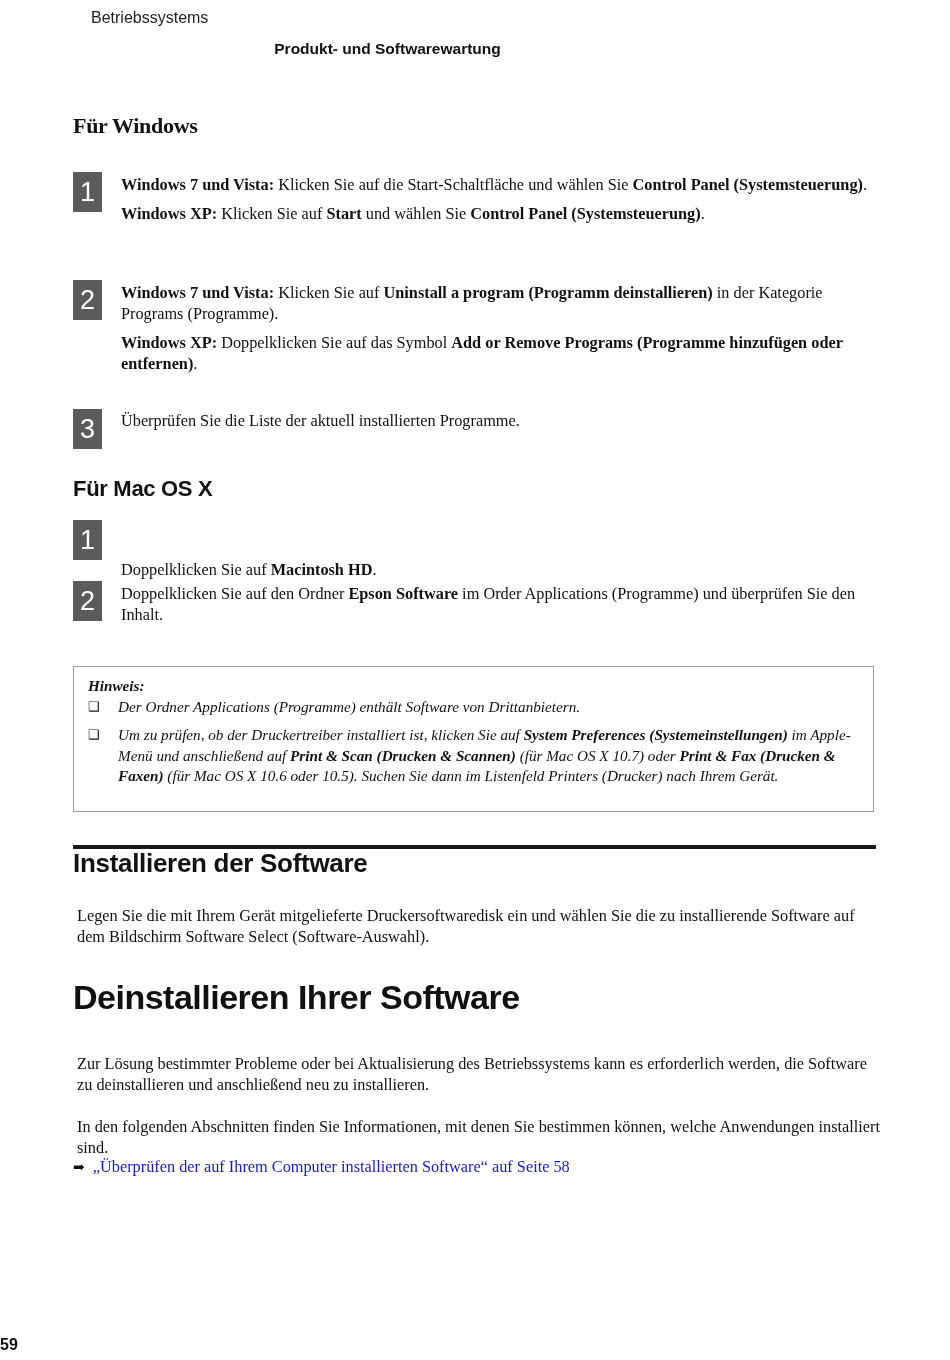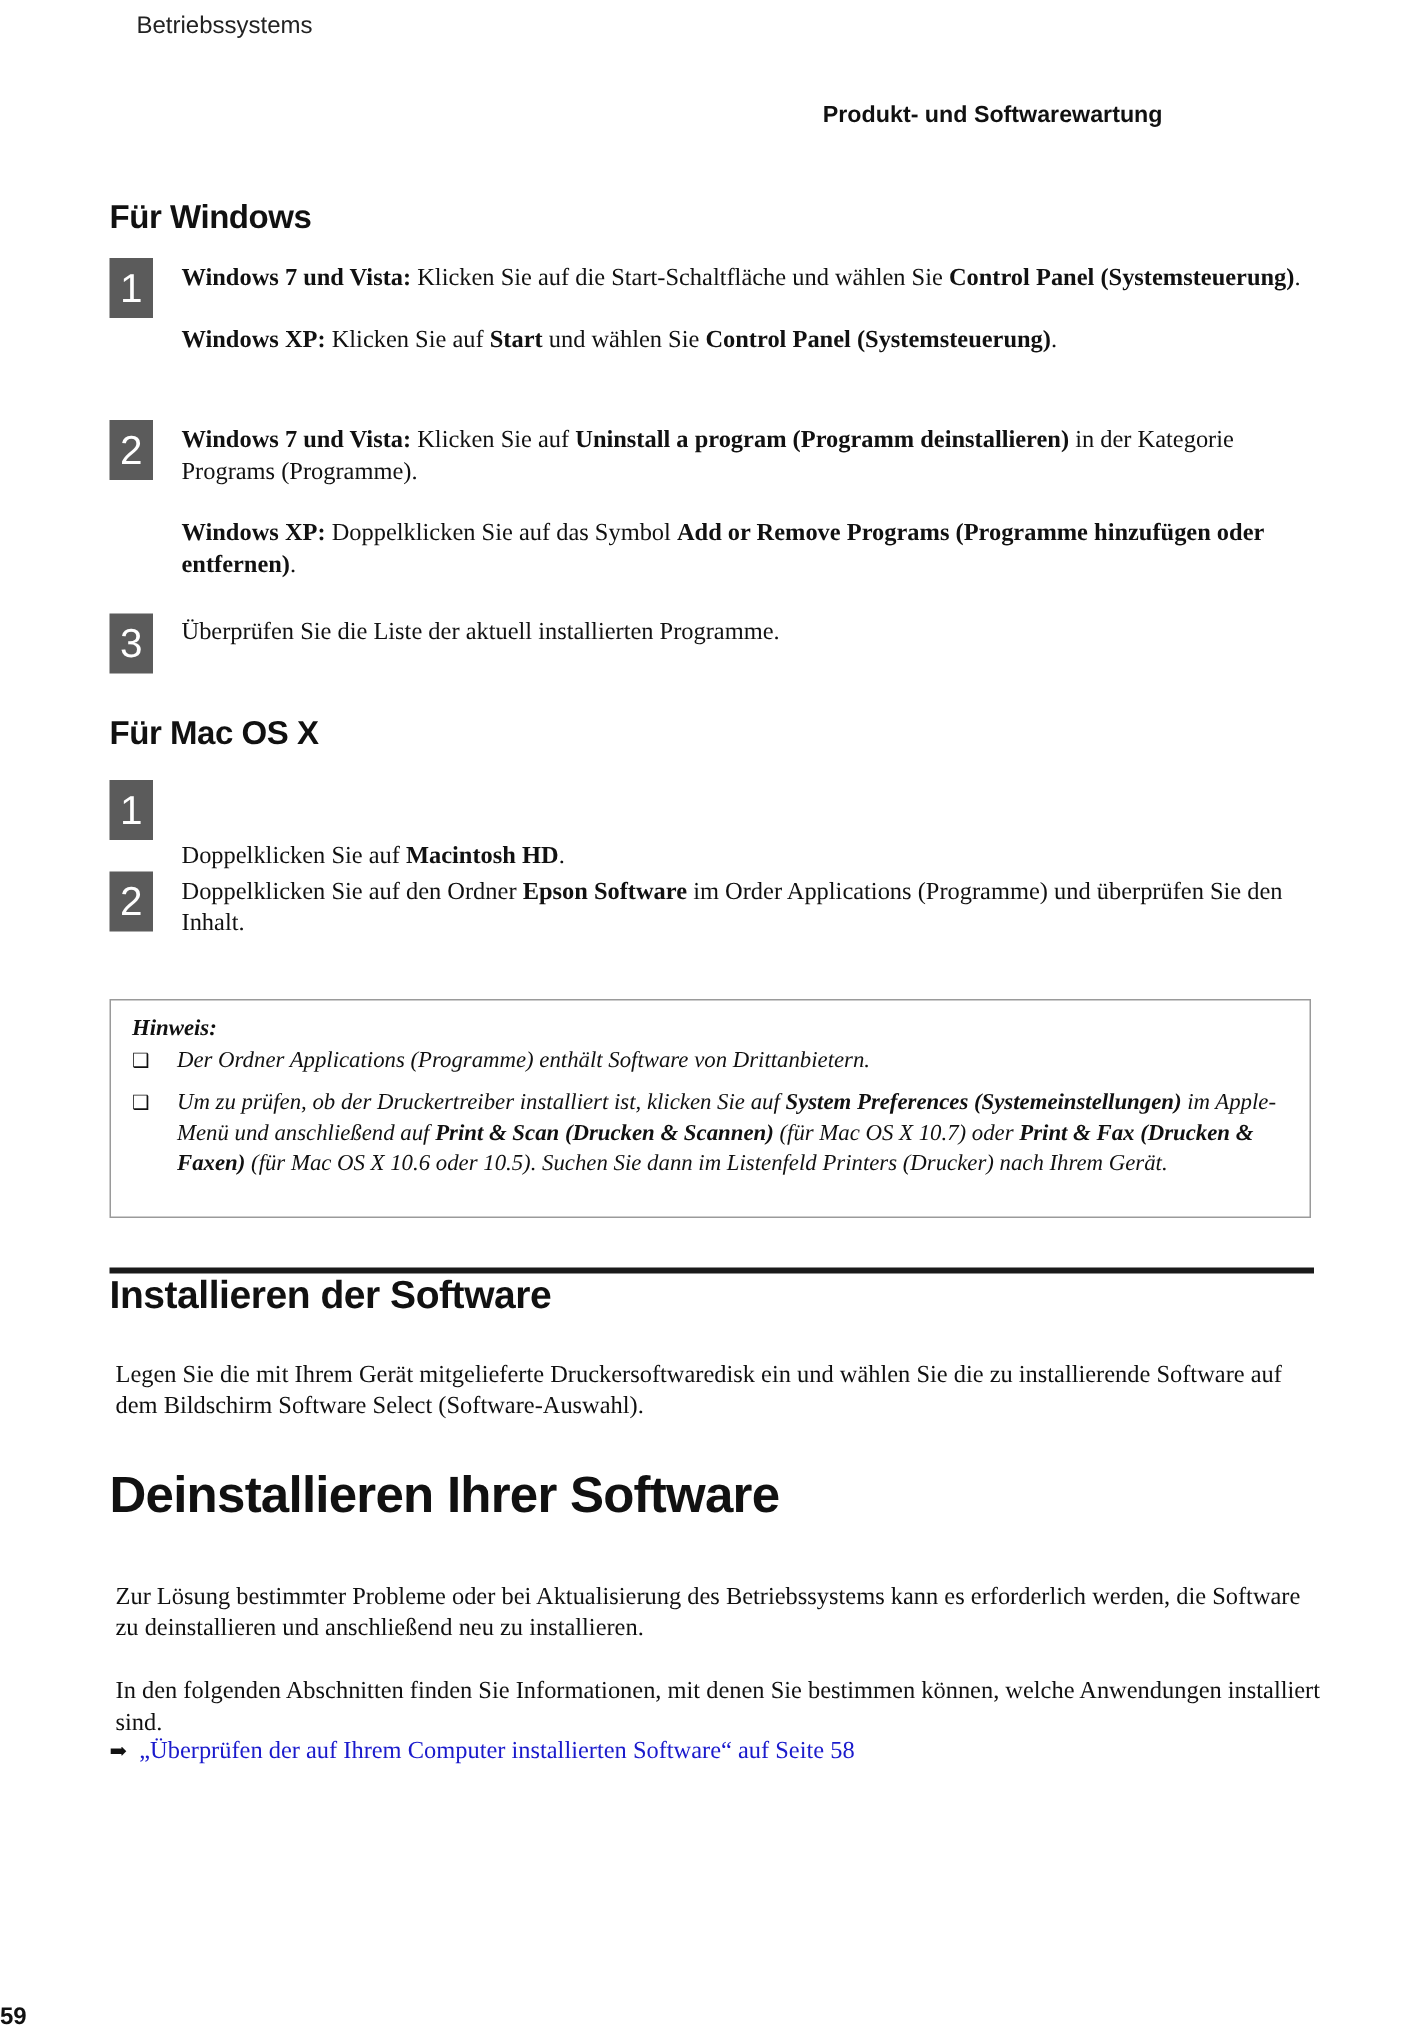--- a/index.html
+++ b/index.html
@@ -1,29 +1,29 @@
 <!DOCTYPE html>
 <html><head>
 <meta charset="utf-8">
 <style>
   html, body { margin: 0; padding: 0; background: #ffffff; }
   body { width: 950px; height: 1360px; position: relative; overflow: hidden; color: #111; }
   .sans { font-family: "Liberation Sans", "DejaVu Sans", sans-serif; }
   .serif { font-family: "Liberation Serif", "DejaVu Serif", serif; }
 
   .running-head { position: absolute; left: 91px; top: 9px; font-size: 16px; color: #222; }
-  .chapter-title { position: absolute; left: 0; width: 775px; top: 68px; text-align: right; font-size: 15.5px; font-weight: bold; }
+  .chapter-title { position: absolute; left: 0; width: 775px; top: 40px; text-align: center; font-size: 15.5px; font-weight: bold; }
 
   .h3 { position: absolute; left: 73px; font-size: 22px; font-weight: bold; letter-spacing: -0.3px; }
   .step { position: absolute; left: 73px; right: 75px; }
   .badge { position: absolute; left: 0; top: 0; width: 29px; height: 40px; background: #5b5b5b; color: #fff;
            font-size: 27px; line-height: 40px; text-align: center; }
   .step-body { margin-left: 48px; font-size: 16.3px; line-height: 21px; }
   .step-body p { margin: 0; }
-  .step-body p + p { margin-top: 20px; }
+  .step-body p + p { margin-top: 8px; }
   b { font-weight: bold; }
 
   .note { position: absolute; left: 73px; width: 801px; top: 666px; height: 146px; border: 1px solid #9a9a9a;
           box-sizing: border-box; padding: 9px 14px 0 14px; font-style: italic; font-size: 15.2px; line-height: 20.5px; }
   .note-title { font-weight: bold; margin: 0; }
   .note-item { position: relative; padding-left: 30px; margin: 0; }
   .note-item + .note-item { margin-top: 8px; }
   .note-bullet { position: absolute; left: 0; top: 0; font-style: normal; font-size: 13px; }
 
   .h2-rule { position: absolute; left: 73px; width: 803px; top: 845px; height: 4px; background: #1a1a1a; }
@@ -34,21 +34,21 @@
   .xref-arrow { color: #111; font-size: 14px; margin-right: 4px; }
   .xref-link { color: #1a1acc; text-decoration: none; }
   .page-number { position: absolute; left: 0; width: 810px; top: 1336px; text-align: left; font-size: 16px; font-weight: bold; }
 </style>
 </head>
 <body>
 
 <div class="running-head sans">Betriebssystems</div>
 <div class="chapter-title sans">Produkt- und Softwarewartung</div>
 
-<div class="h3 sans" style="top:132px;">Für Windows</div>
+<div class="h3 sans" style="top:113px;font-family:Liberation Serif, serif;">Für Windows</div>
 
 <div class="step serif" style="top:172px;">
   <div class="badge sans">1</div>
   <div class="step-body" style="padding-top:2px;">
     <p><b>Windows 7 und Vista:</b><span> Klicken Sie auf die Start-Schaltfläche und wählen Sie </span><b>Control Panel (Systemsteuerung)</b><span>.</span></p>
     <p><b>Windows XP:</b><span> Klicken Sie auf </span><b>Start</b><span> und wählen Sie </span><b>Control Panel (Systemsteuerung)</b><span>.</span></p>
   </div>
 </div>
 
 <div class="step serif" style="top:280px;">

